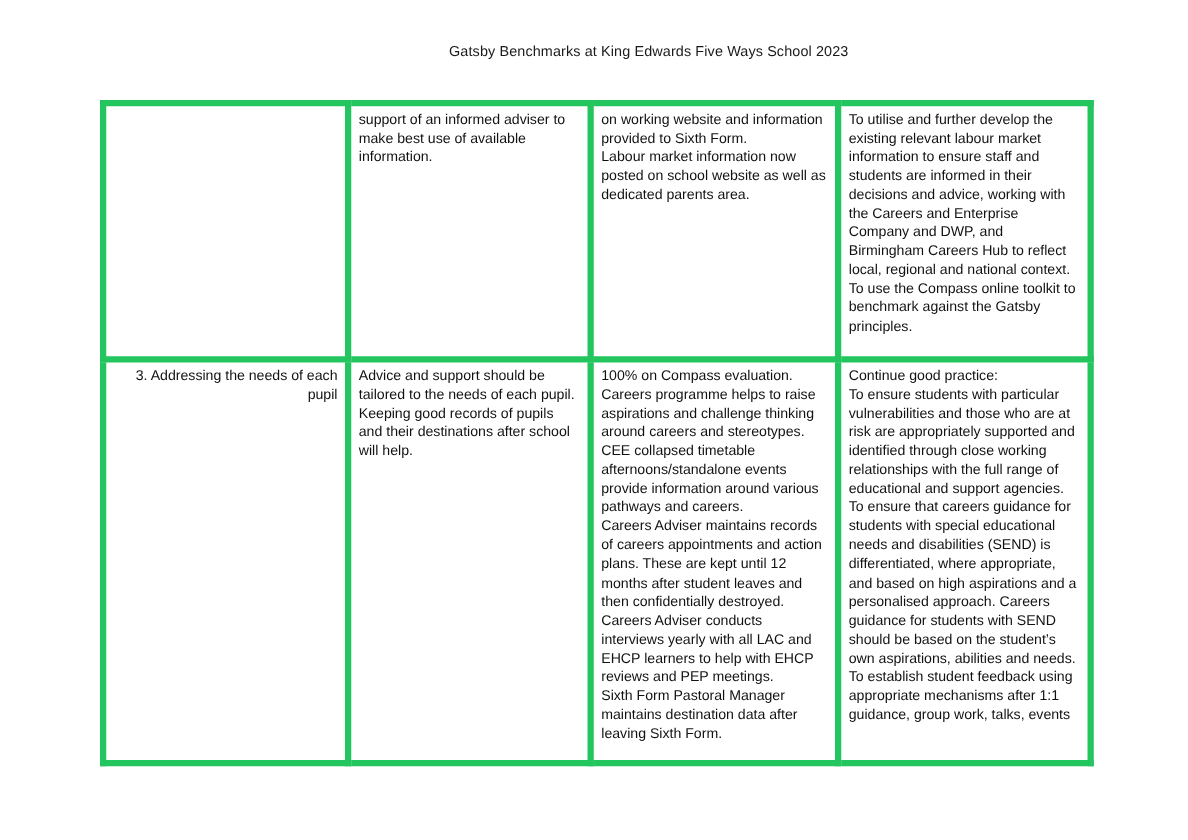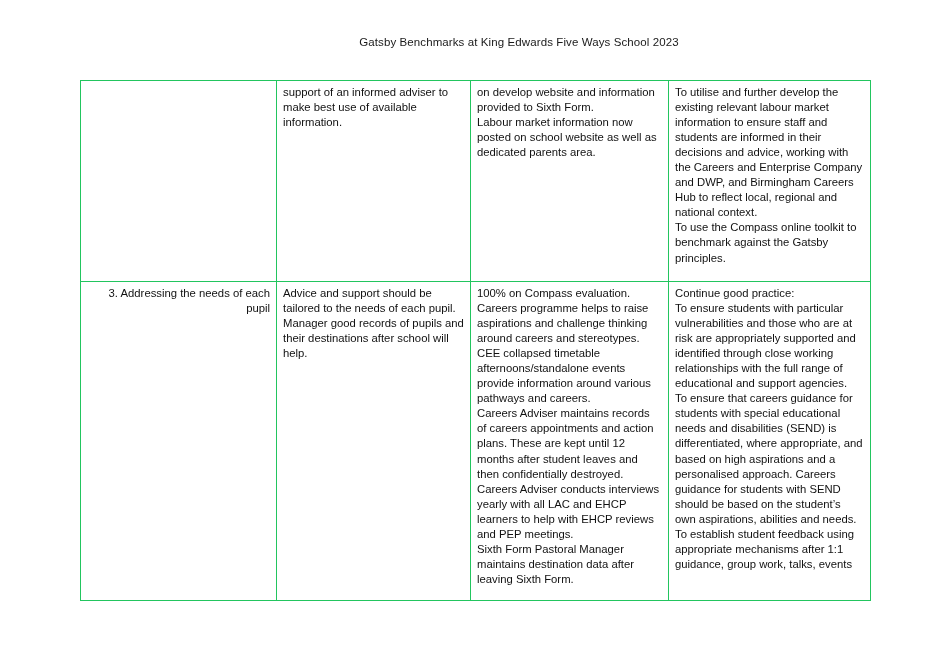--- a/index.html
+++ b/index.html
@@ -39,21 +39,21 @@
     top: 80px;
     width: 790px;
   }
   table.gatsby {
     border-collapse: collapse;
     table-layout: fixed;
     width: 790px;
     border: 1px solid #8f8f8f;
   }
   table.gatsby td {
-    border: 1px solid #22c55e;
+    border: 5px solid #22c55e;
     vertical-align: top;
     padding: 4px 6px 4px 6px;
     font-size: 11.3px;
     line-height: 15.05px;
     font-family: "Liberation Sans", sans-serif;
     color: #111111;
     word-wrap: break-word;
     overflow: hidden;
   }
   col.c1 { width: 196px; }
@@ -89,34 +89,34 @@
       </colgroup>
       <tbody>
         <tr class="row-one">
           <td class="benchmark-cell">
             <span class="cell-text"></span>
           </td>
           <td>
             <span class="cell-text">support of an informed adviser to make best use of available information.</span>
           </td>
           <td>
-            <span class="cell-text">on develop website and information provided to Sixth Form.
+            <span class="cell-text">on working website and information provided to Sixth Form.
 Labour market information now posted on school website as well as dedicated parents area.</span>
           </td>
           <td>
             <span class="cell-text">To utilise and further develop the existing relevant labour market information to ensure staff and students are informed in their decisions and advice, working with the Careers and Enterprise Company and DWP, and Birmingham Careers Hub to reflect local, regional and national context.
 To use the Compass online toolkit to benchmark against the Gatsby principles.</span>
           </td>
         </tr>
         <tr class="row-two">
           <td class="benchmark-cell">
             <span class="cell-text">3. Addressing the needs of each pupil</span>
           </td>
           <td>
-            <span class="cell-text">Advice and support should be tailored to the needs of each pupil. Manager good records of pupils and their destinations after school will help.</span>
+            <span class="cell-text">Advice and support should be tailored to the needs of each pupil. Keeping good records of pupils and their destinations after school will help.</span>
           </td>
           <td>
             <span class="cell-text">100% on Compass evaluation.
 Careers programme helps to raise aspirations and challenge thinking around careers and stereotypes.
 CEE collapsed timetable afternoons/standalone events provide information around various pathways and careers.
 Careers Adviser maintains records of careers appointments and action plans. These are kept until 12 months after student leaves and then confidentially destroyed.
 Careers Adviser conducts interviews yearly with all LAC and EHCP learners to help with EHCP reviews and PEP meetings.
 Sixth Form Pastoral Manager maintains destination data after leaving Sixth Form.</span>
           </td>
           <td>

